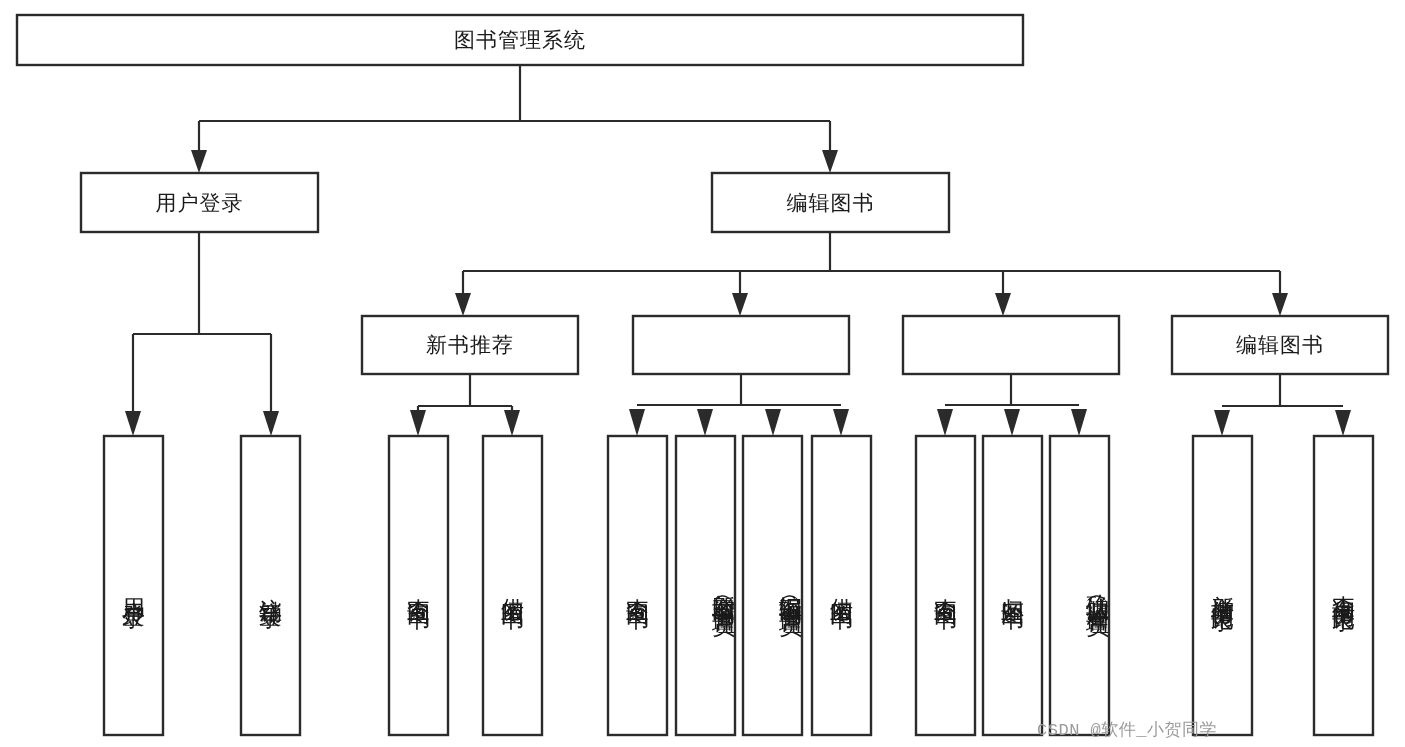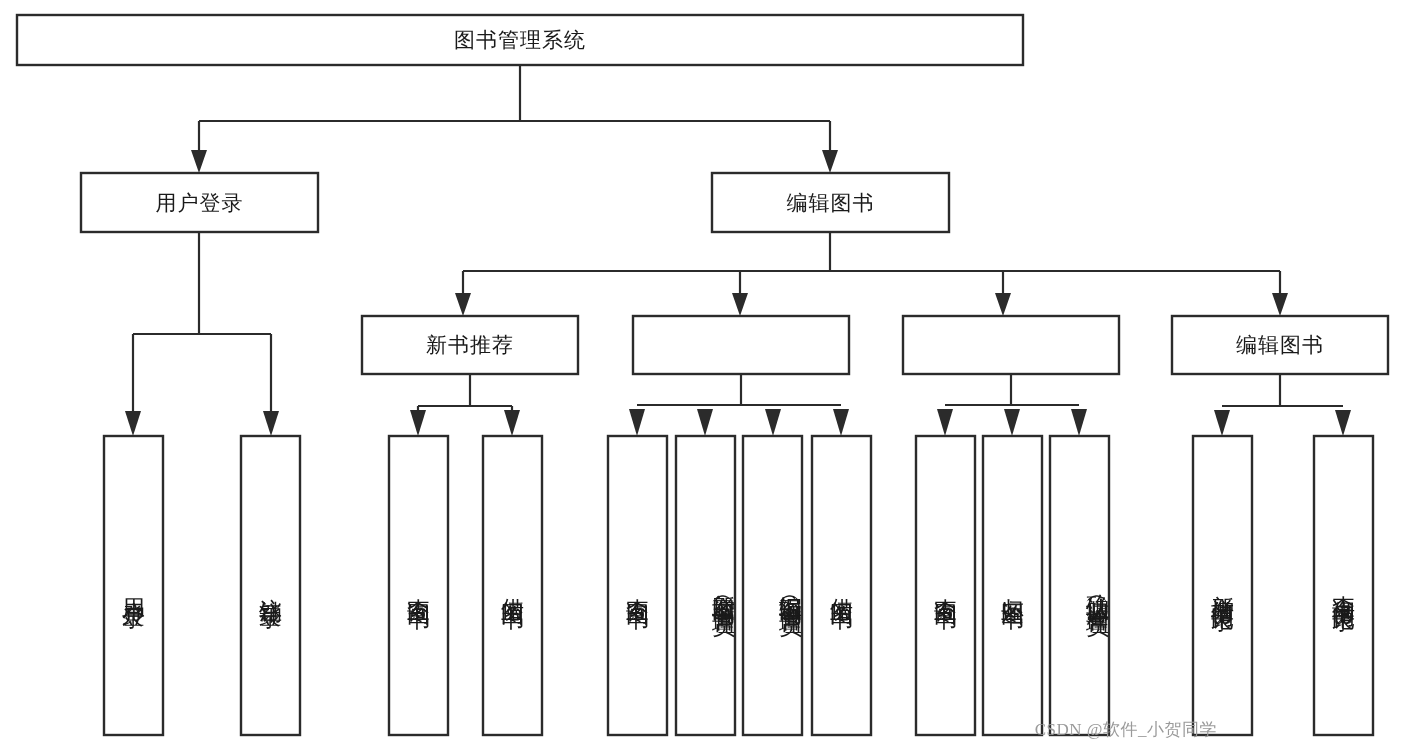--- a/index.html
+++ b/index.html
@@ -75,21 +75,21 @@
   }
   .leaf-label.centered {
     align-items: center;
   }
   .watermark {
     position: absolute;
     right: 8px;
     bottom: 6px;
     color: #9a9a9a;
     font-size: 17px;
-    font-family: Liberation Serif, serif;
+    font-family: Liberation Mono, monospace;
     letter-spacing: 0.5px;
     white-space: nowrap;
   }
 </style>
 </head>
 <body>
 
 <div id="diagram-root">
 
   <svg id="flow" viewBox="0 0 1405 747">

